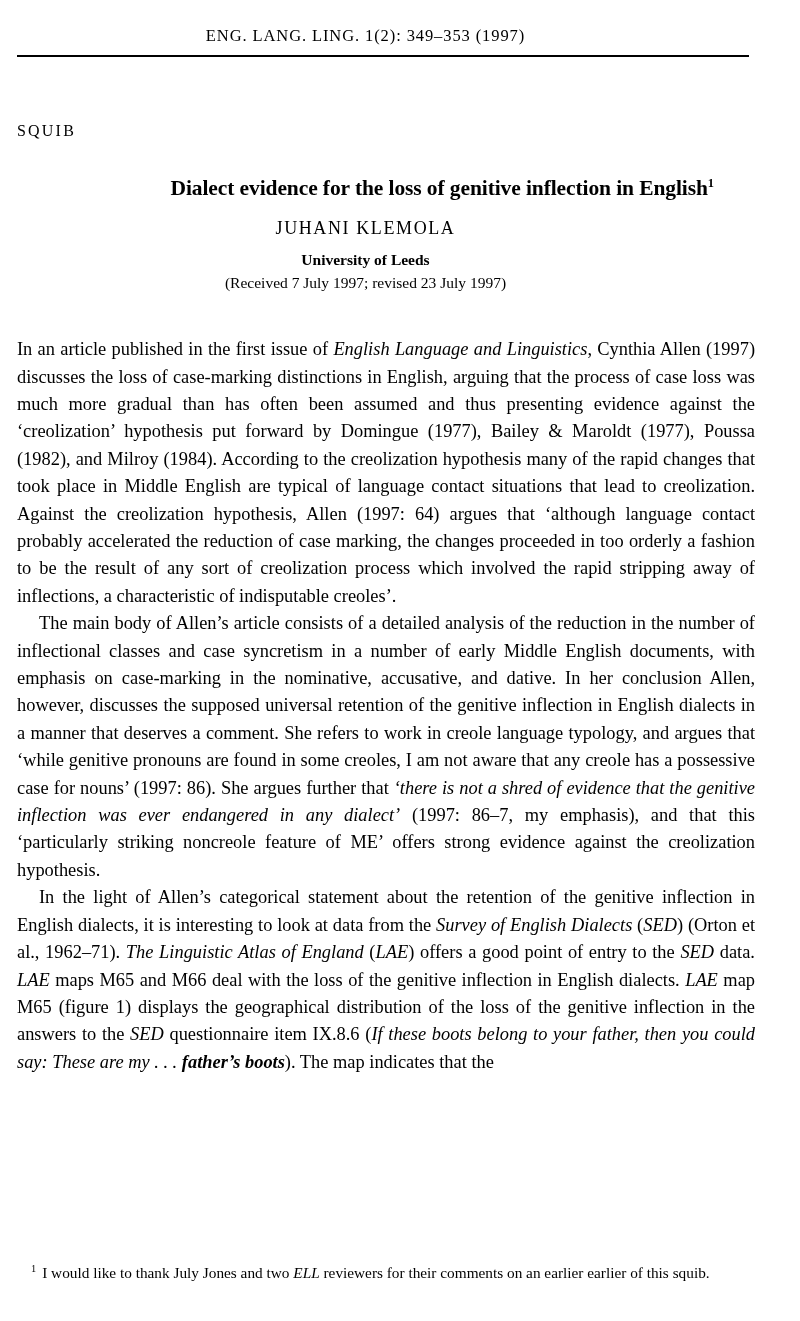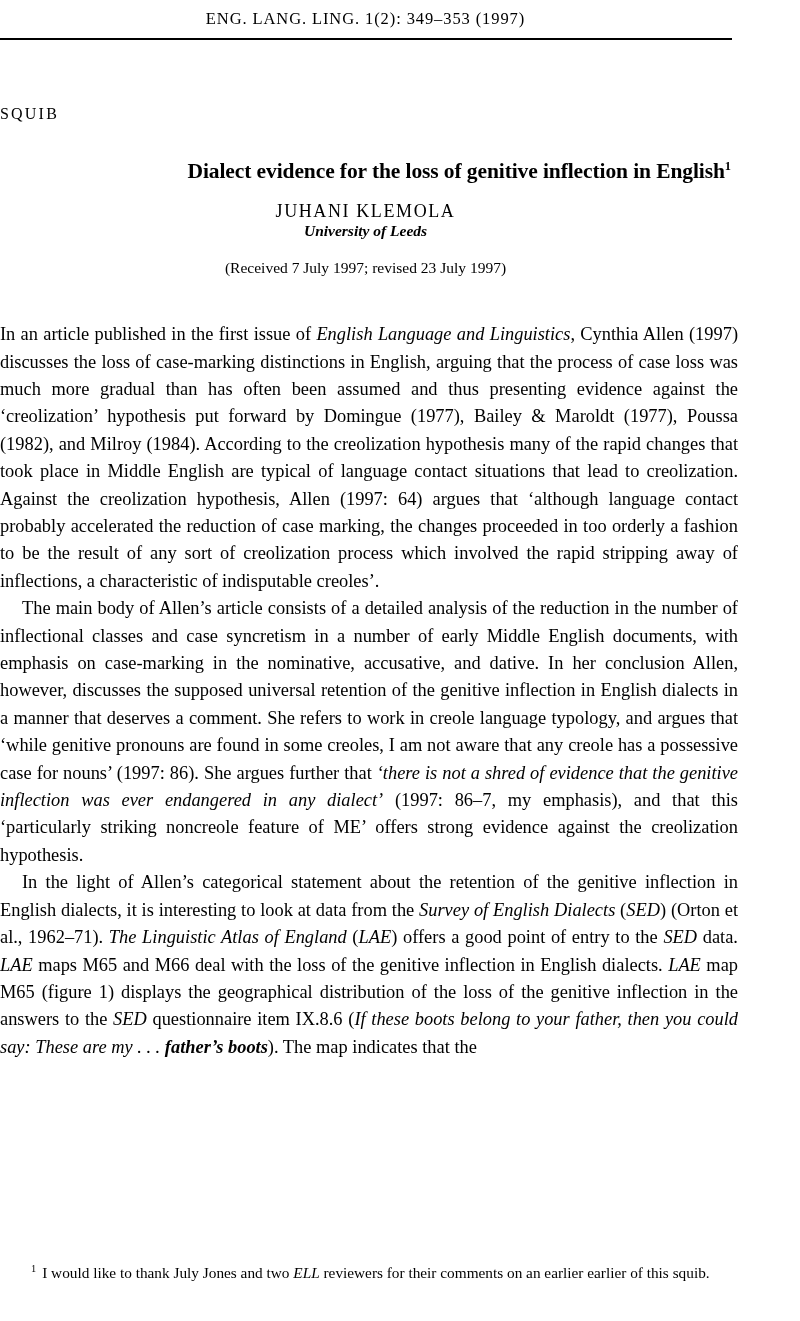--- a/index.html
+++ b/index.html
@@ -13,21 +13,21 @@
     height: 1321px;
     overflow: hidden;
     font-family: "Liberation Serif", "DejaVu Serif", serif;
     color: #000000;
     position: relative;
   }
   .page {
     width: 731px;
     height: 1321px;
     box-sizing: border-box;
-    padding: 0;
+    padding: 17px;
     position: relative;
   }
 
   
   .running-head {
     text-align: center;
     font-size: 16.5px;
     letter-spacing: 0.9px;
     font-variant: normal;
     margin: 0;
@@ -62,28 +62,27 @@
   }
   .author {
     text-align: center;
     font-size: 18px;
     letter-spacing: 1.6px;
     margin-top: 17px;
   }
   .affiliation {
     text-align: center;
     font-size: 15.5px;
-    font-style: italic;
     font-weight: bold;
-    margin-top: 0;
+    margin-top: 12px;
   }
   .received {
     text-align: center;
     font-size: 15.5px;
-    margin-top: 19px;
+    margin-top: 5px;
   }
 
   
   .body-text {
     margin: 16px auto;
     width: 738px;
     margin-top: 44px;
     font-size: 18.4px;
     line-height: 27.4px;
     text-align: justify;

